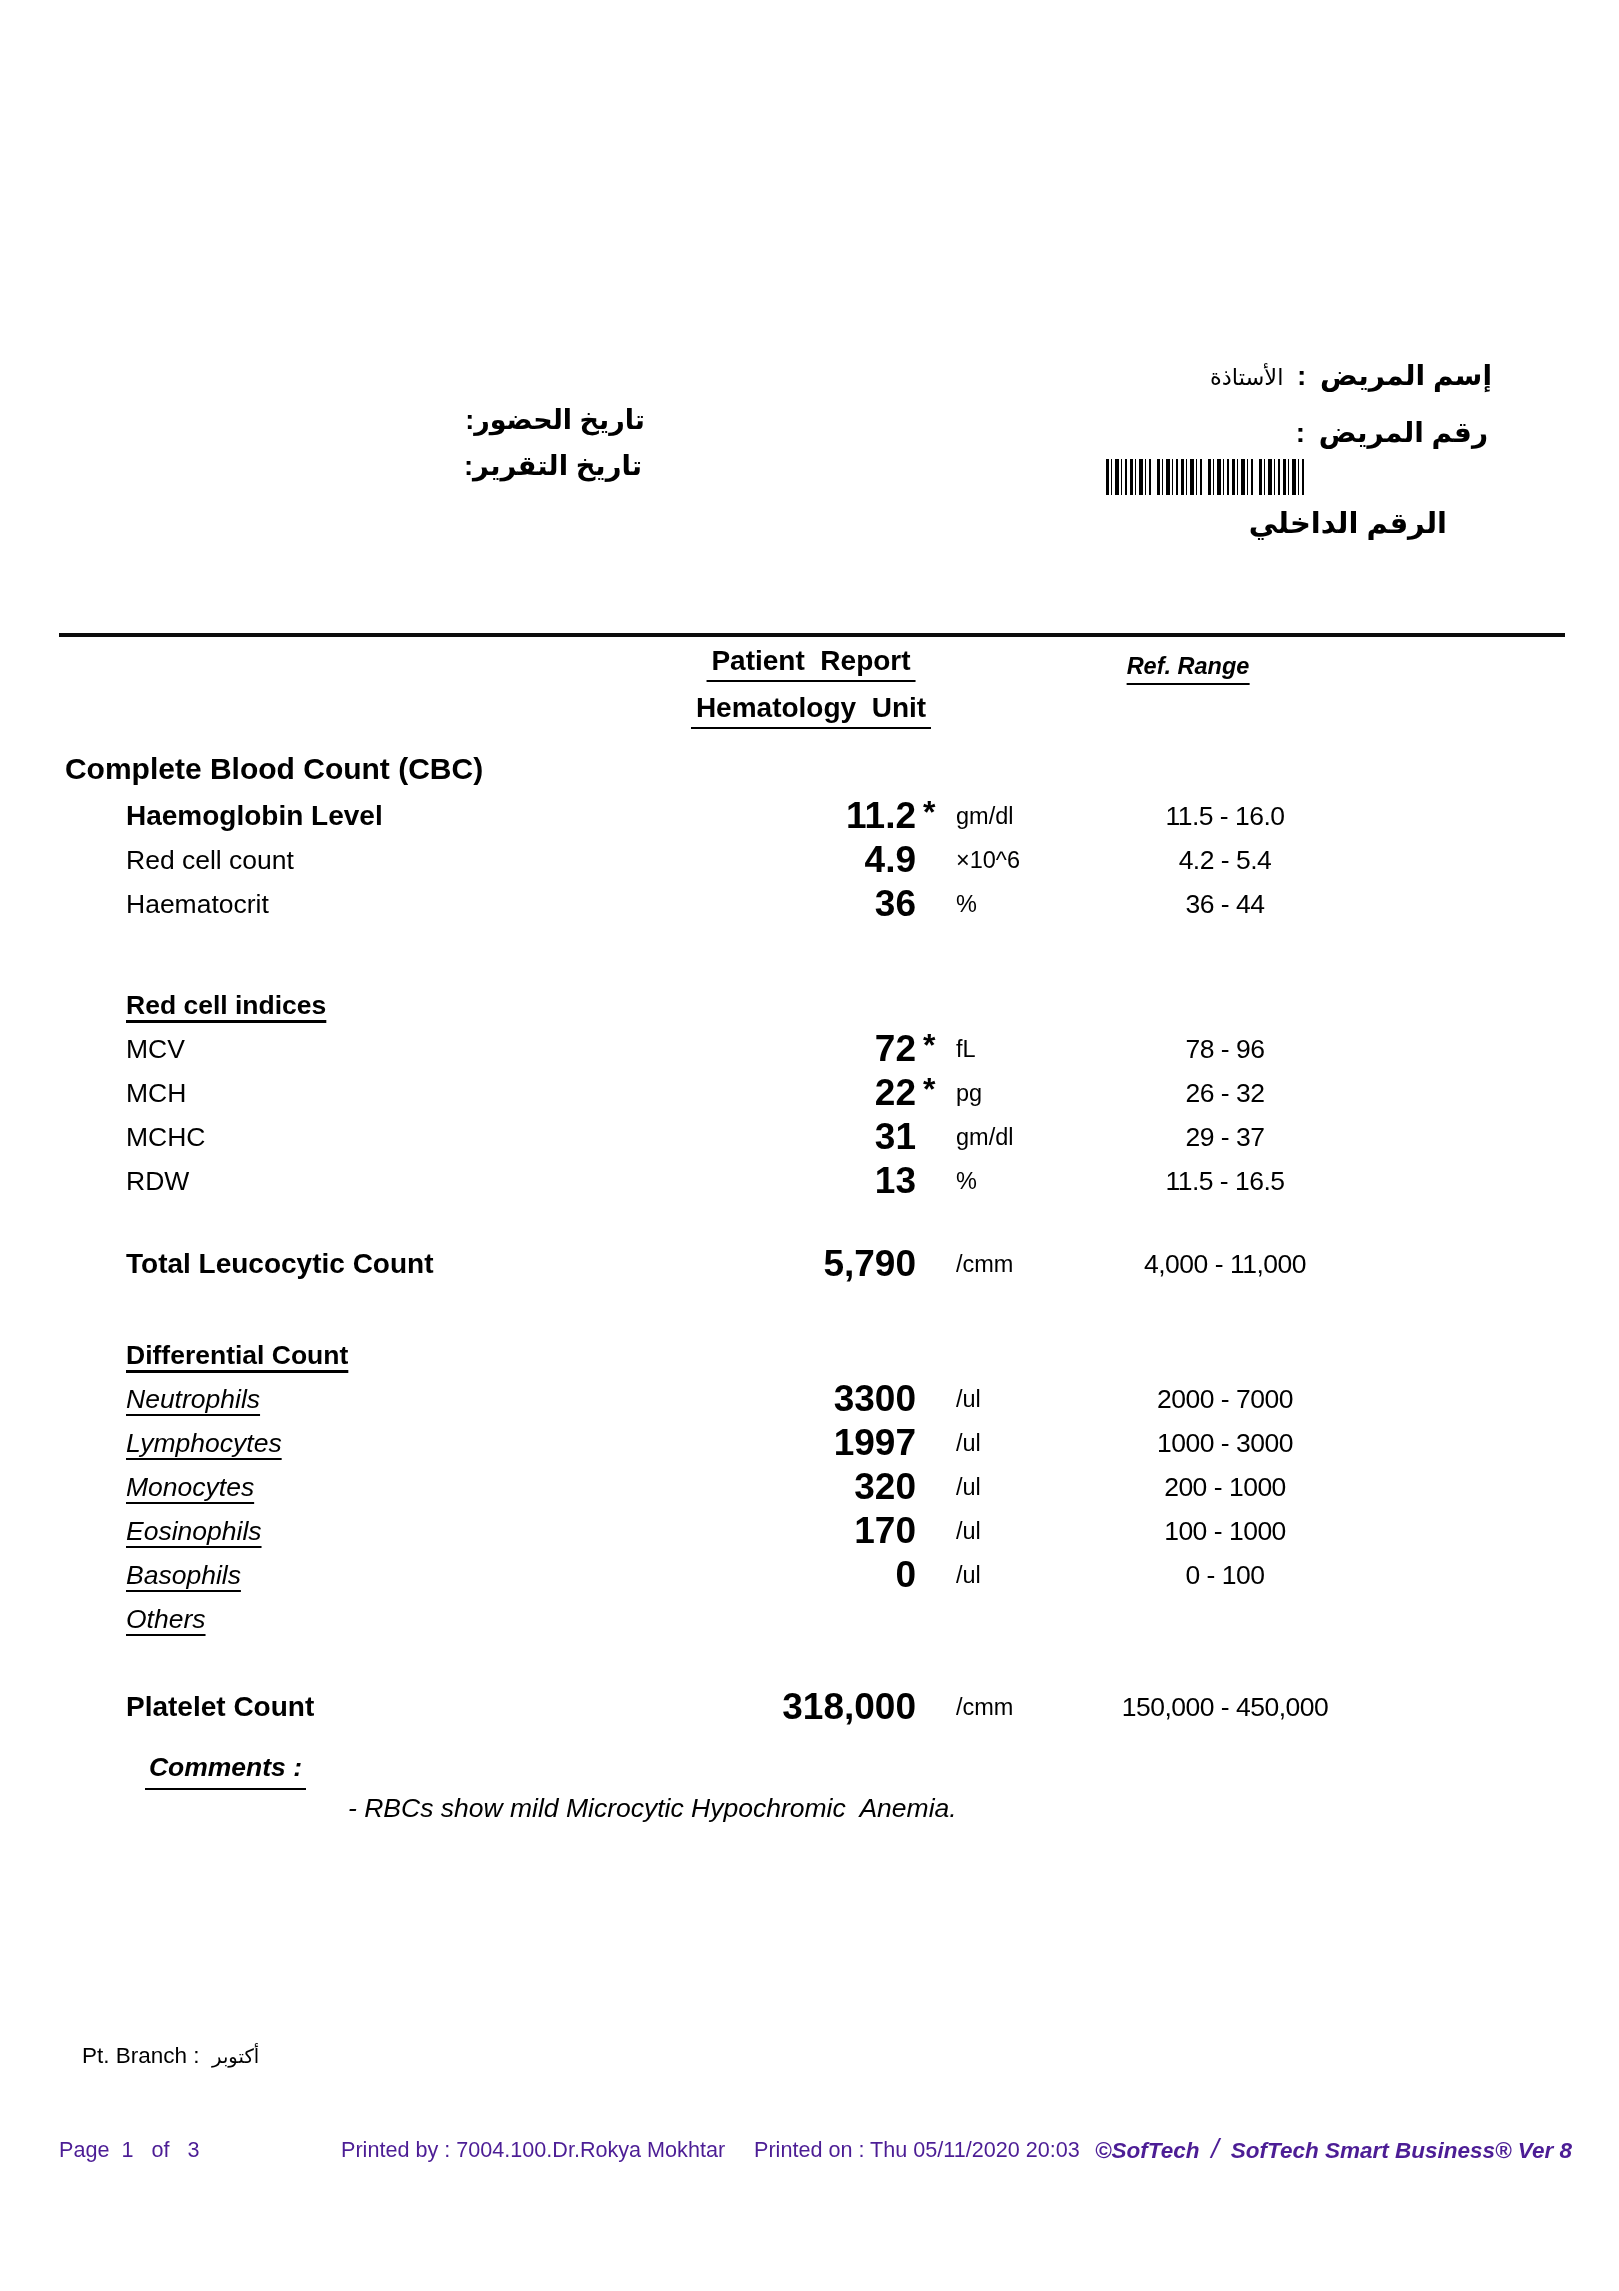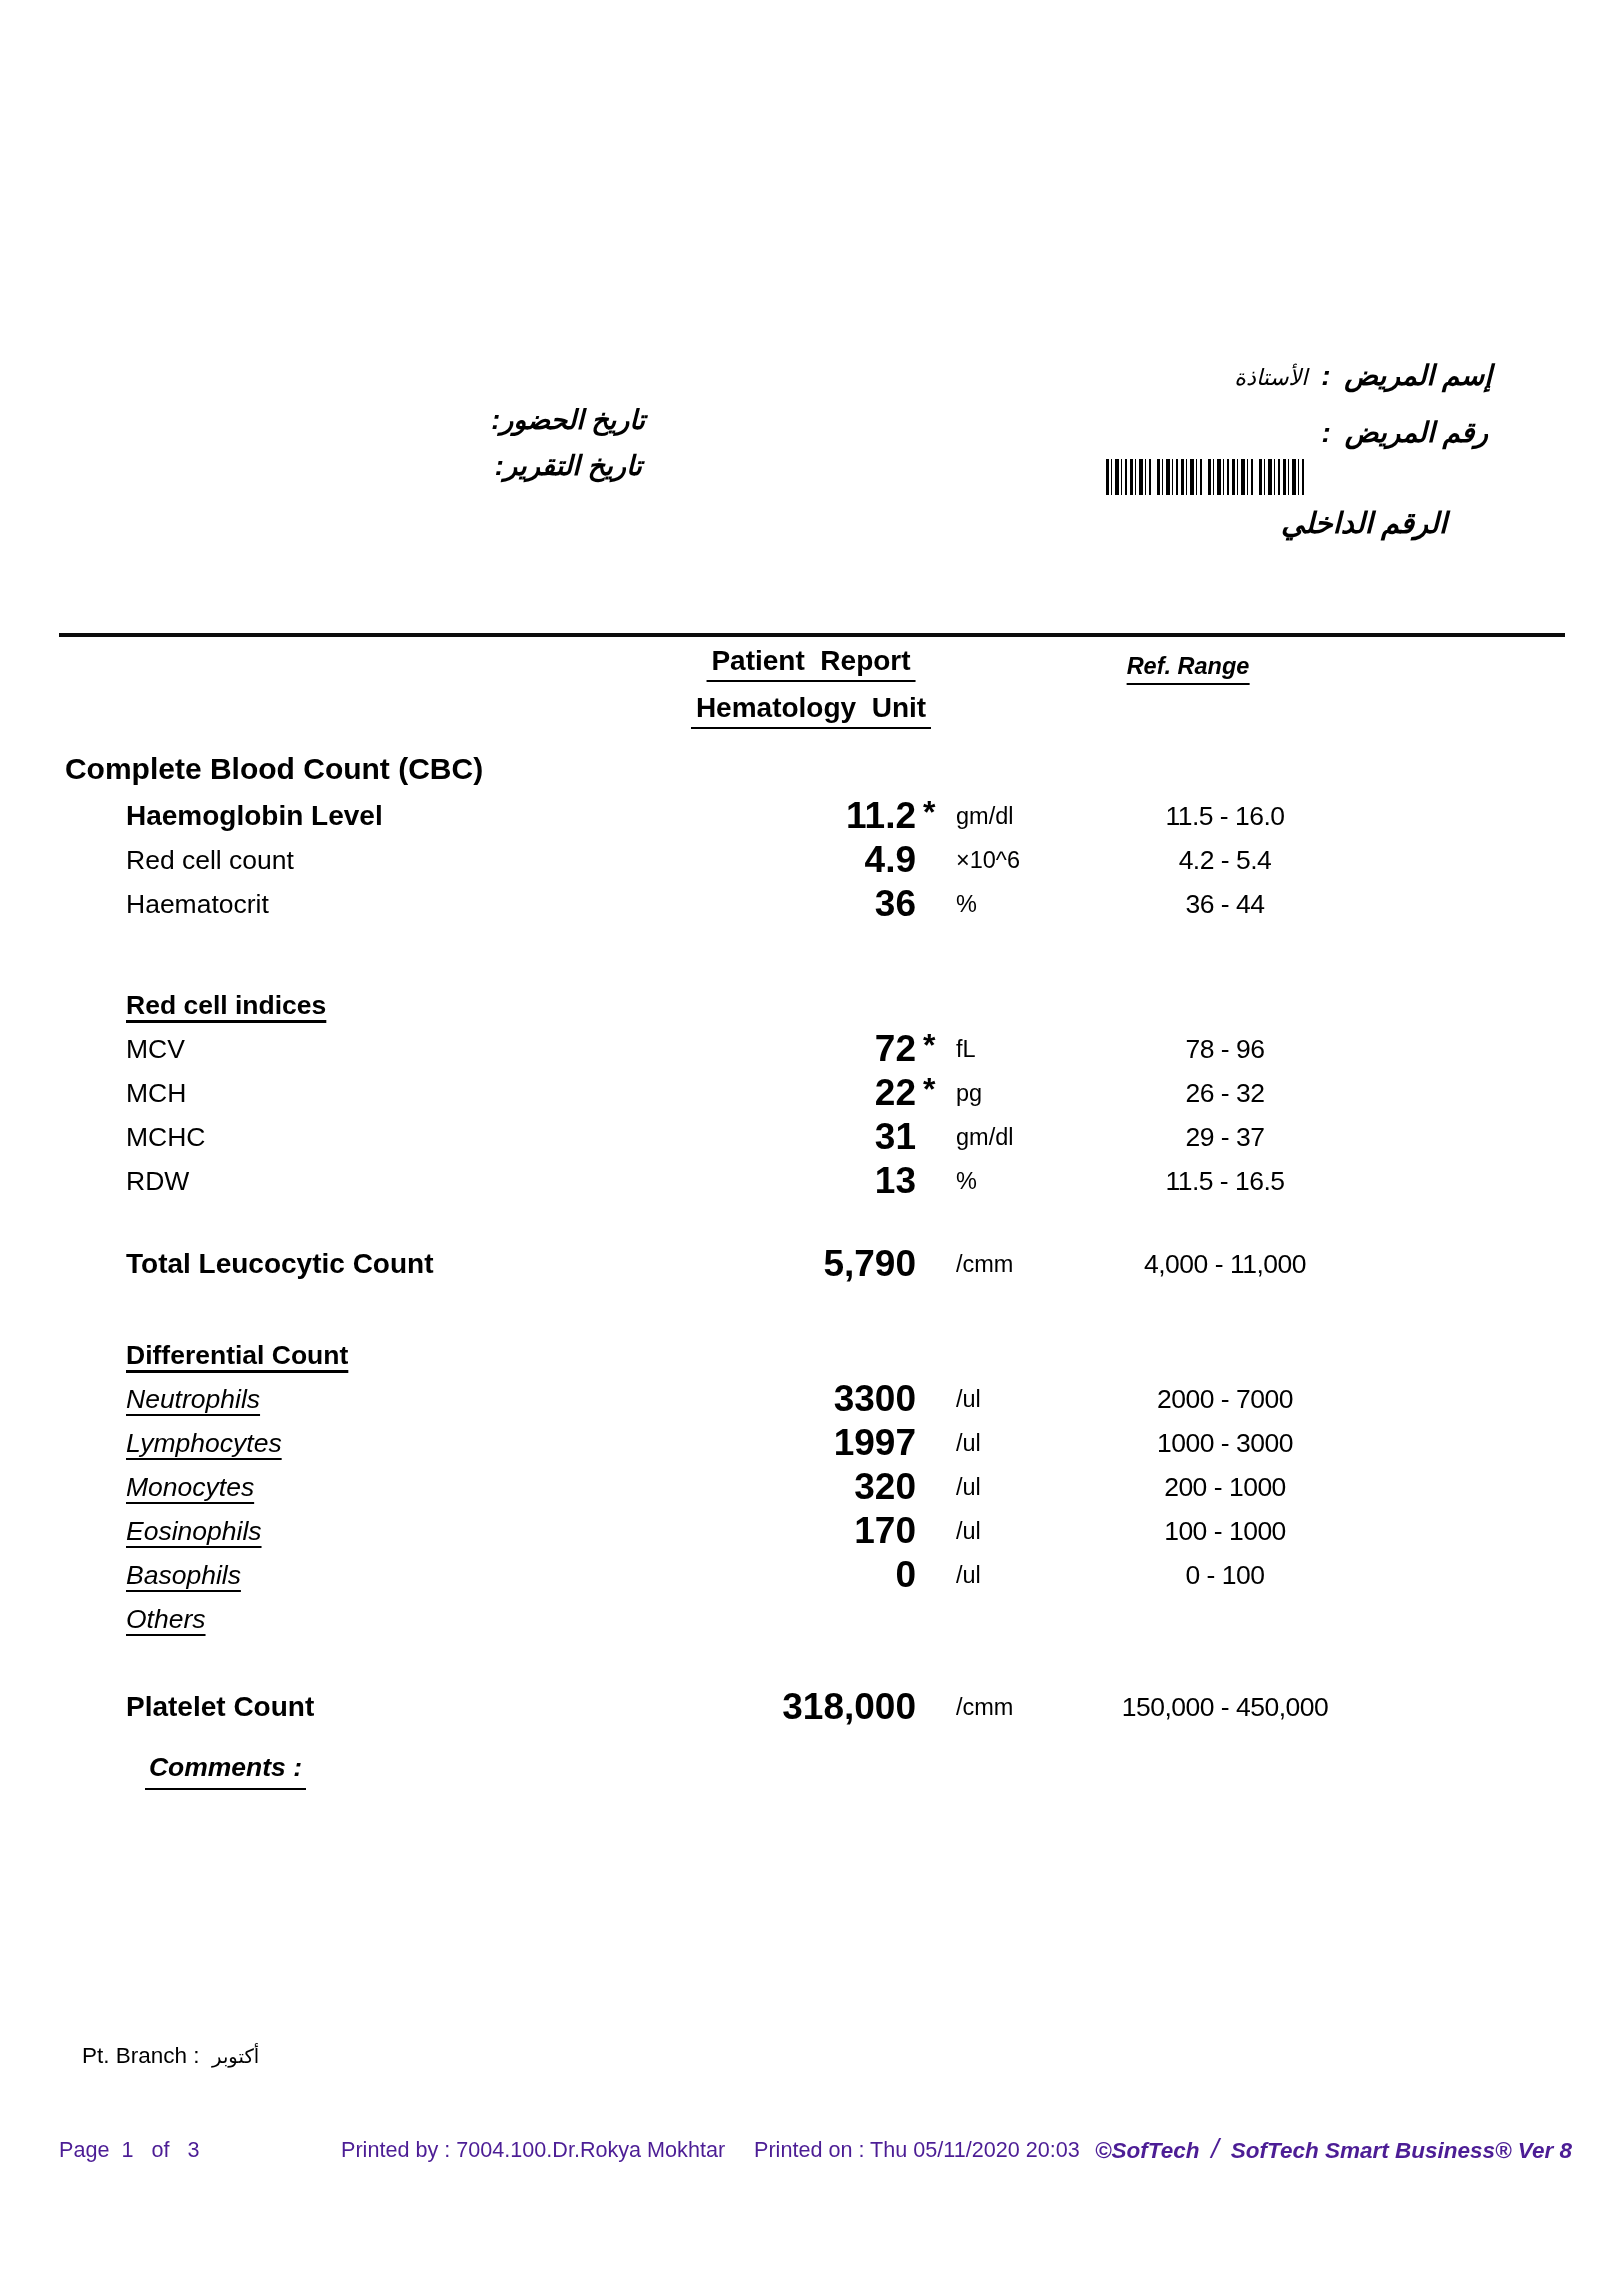--- a/index.html
+++ b/index.html
@@ -14,21 +14,20 @@
   }
 
   
   .ar {
     position:absolute;
     direction:rtl;
     white-space:nowrap;
     font-weight:700;
     font-size:28px;
     color:#000;
-    font-style:italic;
   }
   .ar .colon { margin:0 13.7px; font-weight:700; }
   .ar .val  { font-size:22.5px; font-weight:400; }
   #patient-name-row  { top:359px; right:127px; }
   #patient-no-row    { top:416px; right:131px; }
   #internal-no-row   { top:506px; right:172px; font-size:29px; }
   #attendance-row    { top:404px; right:974px; font-size:27px; }
   #report-date-row   { top:450px; right:977px; font-size:27.4px; }
 
   .barcode {
@@ -267,20 +266,23 @@
       <div class="row row--test-bold">
     <span class="cell cell-name">Platelet Count</span>
     <span class="cell cell-value">318,000</span>
     <span class="cell cell-star"></span>
     <span class="cell cell-unit">/cmm</span>
     <span class="cell cell-range">150,000 - 450,000</span>
   </div>
       <div class="comments-label-row">
       <span class="comments-label">Comments :</span>
     </div>
+    <div class="comment-text-row">
+      <span class="comment-text">- RBCs show mild Microcytic Hypochromic  Anemia.</span>
+    </div>
   </div>
 
   <div class="branch">
     <span>Pt. Branch :  </span><span class="val">أكتوبر</span>
   </div>
   <div class="footer-item" id="page-indicator">Page  1   of   3</div>
   <div class="footer-item" id="printed-by">Printed by : 7004.100.Dr.Rokya Mokhtar</div>
   <div class="footer-item" id="printed-on">Printed on : Thu 05/11/2020 20:03</div>
   <div class="footer-item" id="brand">
     <span>©SofTech</span>

